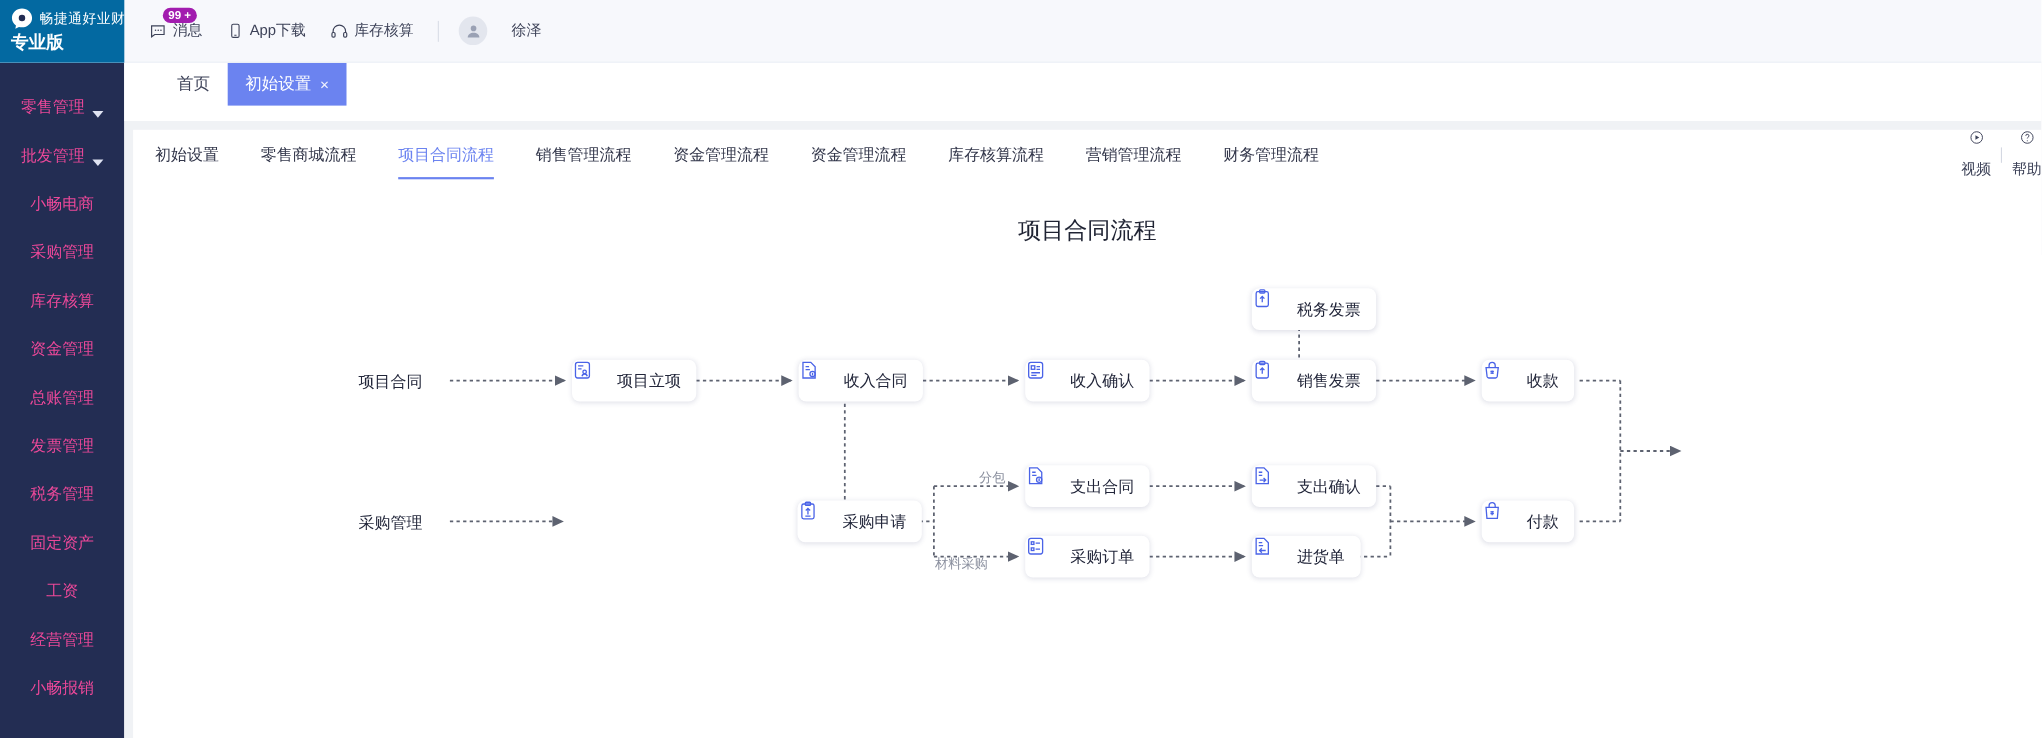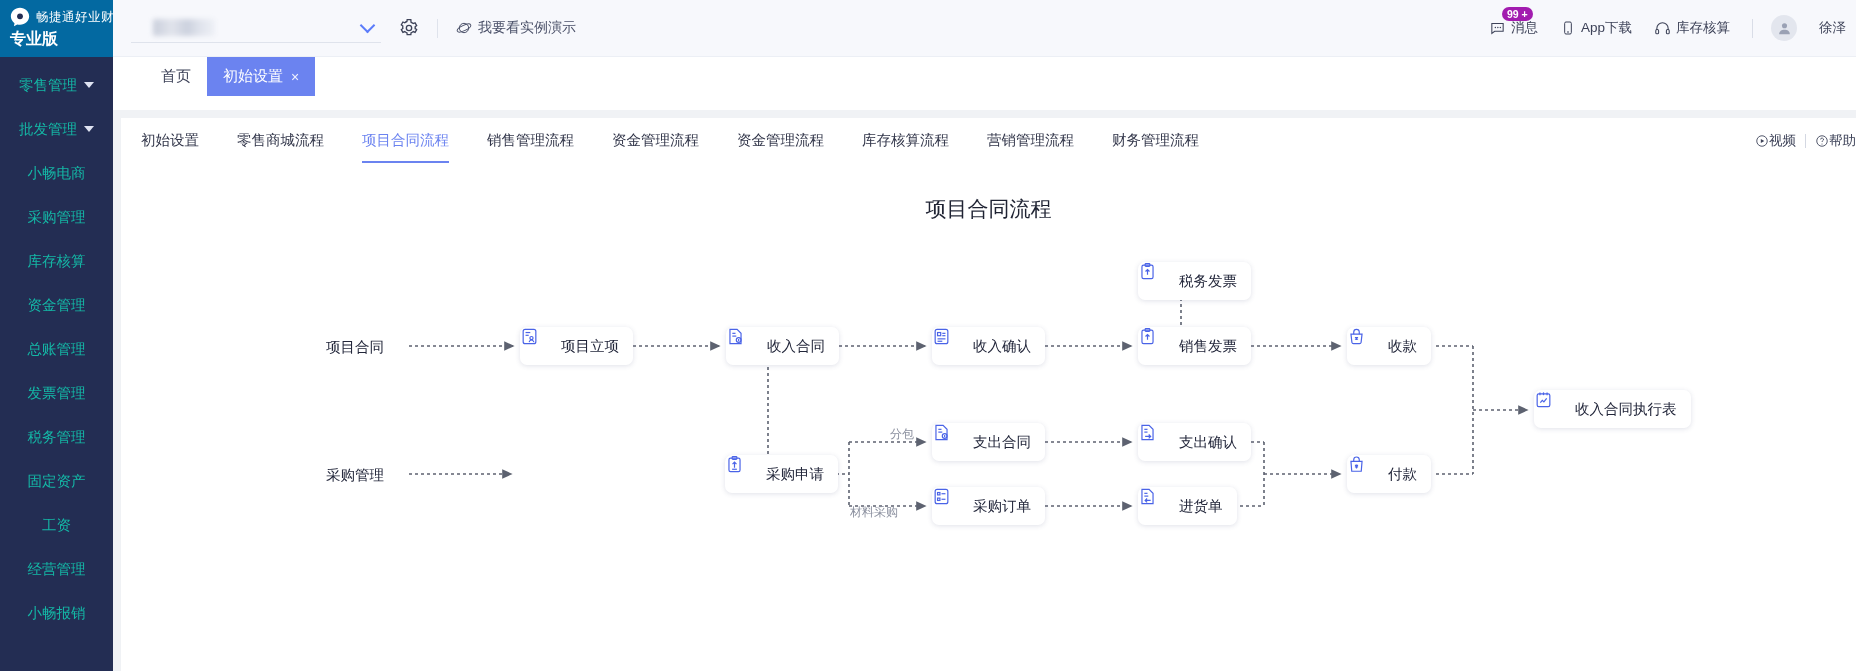--- a/index.html
+++ b/index.html
@@ -94,23 +94,23 @@
   .body-wrap { display: flex; flex: 1 1 auto; min-height: 0; }
 
   
   .sidebar {
     width: 113px; flex: 0 0 113px;
     background: #232d53;
     padding-top: 6px;
     overflow: hidden;
   }
   .side-item {
-    height: 44px; display: flex; align-items: center;
+    height: 44px; display: flex; align-items: flex-end;
     justify-content: center; gap: 7px;
-    color: #14b8a6; font-size: 14.5px;
+    color: #ec4899; font-size: 14.5px;
     cursor: pointer; white-space: nowrap;
   }
   .side-caret {
     width: 0; height: 0;
     border-left: 5px solid transparent;
     border-right: 5px solid transparent;
     border-top: 6px solid #dfe3f2;
   }
 
   
@@ -148,21 +148,21 @@
   .subtab.active { color: #6b83f0; }
   .subtab.active:after {
     content: ""; position: absolute; left: 0; right: 0; bottom: 0;
     height: 2.5px; background: #6b83f0;
   }
   .subtabs-right {
     position: absolute; right: 0; top: 0; height: 45px;
     display: flex; align-items: center; gap: 0;
     font-size: 13.5px; color: #3d4258;
   }
-  .sr-item { display: flex; align-items: center; gap: 0; cursor: pointer; }
+  .sr-item { display: flex; align-items: center; gap: 13px; cursor: pointer; flex-direction: column; }
   .sr-sep { width: 1px; height: 14px; background: #d4d8e2; margin: 0 9px; }
 
   .flow-title {
     text-align: center; font-size: 21px; color: #1f2333;
     margin-top: 32px; font-weight: 500;
   }
 
   
   .canvas { position: relative; width: 100%; height: 420px; margin-top: 10px; }
   .canvas svg { position: absolute; left: 0; top: 0; }
@@ -200,43 +200,20 @@
           <svg viewBox="0 0 24 24" width="22" height="22">
             <path d="M12 2C6.5 2 2 6.2 2 11.3c0 3 1.6 5.7 4 7.4l-.6 3.3 3.6-1.8c1 .25 2 .38 3 .38 5.5 0 10-4.2 10-9.3S17.5 2 12 2z" fill="#ffffff"></path>
             <circle cx="12" cy="11.3" r="3.2" fill="#232d53"></circle>
           </svg>
         </span>
         <span class="brand-name">畅捷通好业财</span>
       </div>
       <div class="brand-sub">专业版</div>
     </div>
 
-    <div class="header-mid">
-      <div class="org-select">
-        <div class="org-blur"></div>
-        <span class="chev-down"></span>
-      </div>
-
-      <span class="gear-btn">
-        <svg viewBox="0 0 24 24" width="20" height="20" fill="none" stroke="#3d4258" stroke-width="1.6">
-          <circle cx="12" cy="12" r="3.2"></circle>
-          <path d="M19.4 13.5a7.6 7.6 0 000-3l1.8-1.4-1.9-3.3-2.2.9a7.7 7.7 0 00-2.6-1.5L14.2 2H9.8l-.3 2.2a7.7 7.7 0 00-2.6 1.5l-2.2-.9-1.9 3.3 1.8 1.4a7.6 7.6 0 000 3l-1.8 1.4 1.9 3.3 2.2-.9a7.7 7.7 0 002.6 1.5l.3 2.2h4.4l.3-2.2a7.7 7.7 0 002.6-1.5l2.2.9 1.9-3.3-1.8-1.4z"></path>
-        </svg>
-      </span>
-
-      <span class="hdr-divider"></span>
-
-      <span class="demo-link">
-        <svg viewBox="0 0 24 24" width="16" height="16" fill="none" stroke="#4a5068" stroke-width="1.5">
-          <circle cx="12" cy="12" r="7"></circle>
-          <ellipse cx="12" cy="12" rx="11" ry="4" transform="rotate(-25 12 12)"></ellipse>
-        </svg>
-        <span>我要看实例演示</span>
-      </span>
-    </div>
 
     <div class="header-right">
 
       <span class="hdr-item">
         <svg viewBox="0 0 24 24" width="17" height="17" fill="none" stroke="#3d4258" stroke-width="1.5">
           <path d="M4 5h16v11H8l-4 3V5z"></path>
           <circle cx="9" cy="10.5" r="1" fill="#3d4258" stroke="none"></circle>
           <circle cx="12.5" cy="10.5" r="1" fill="#3d4258" stroke="none"></circle>
           <circle cx="16" cy="10.5" r="1" fill="#3d4258" stroke="none"></circle>
         </svg>
@@ -499,32 +476,20 @@
             <span class="nicon">
               <svg viewBox="0 0 24 24" width="19" height="19" fill="none" stroke="#4a63e7" stroke-width="1.5">
                 <path d="M5 9h14l-1.2 10.5a2 2 0 01-2 1.5H8.2a2 2 0 01-2-1.5z"></path>
                   <path d="M8.5 9V6.5a3.5 3.5 0 017 0V9"></path>
                   <path d="M12 12.5v4M10 13.5h4M10 15.5h4"></path>
               </svg>
             </span>
             <span>收款</span>
           </div>
 
-          <div class="node" style="left:1413px; top:157px;">
-            <span class="nicon">
-              <svg viewBox="0 0 24 24" width="19" height="19" fill="none" stroke="#4a63e7" stroke-width="1.5">
-                <rect x="4" y="5" width="16" height="16" rx="2"></rect>
-                  <line x1="7.5" y1="3" x2="7.5" y2="6.5"></line>
-                  <line x1="12" y1="3" x2="12" y2="6.5"></line>
-                  <line x1="16.5" y1="3" x2="16.5" y2="6.5"></line>
-                  <path d="M8 16l2.5-3 2 2 3.5-4.5"></path>
-              </svg>
-            </span>
-            <span>收入合同执行表</span>
-          </div>
 
           <div class="node" style="left:604px; top:222px;">
             <span class="nicon">
               <svg viewBox="0 0 24 24" width="19" height="19" fill="none" stroke="#4a63e7" stroke-width="1.5">
                 <rect x="5" y="4" width="14" height="17" rx="2"></rect>
                   <rect x="9" y="2" width="6" height="3.5" rx="1"></rect>
                   <path d="M12 9v7M9.5 11.5L12 9l2.5 2.5"></path>
                   <line x1="9" y1="18" x2="15" y2="18"></line>
               </svg>
             </span>

